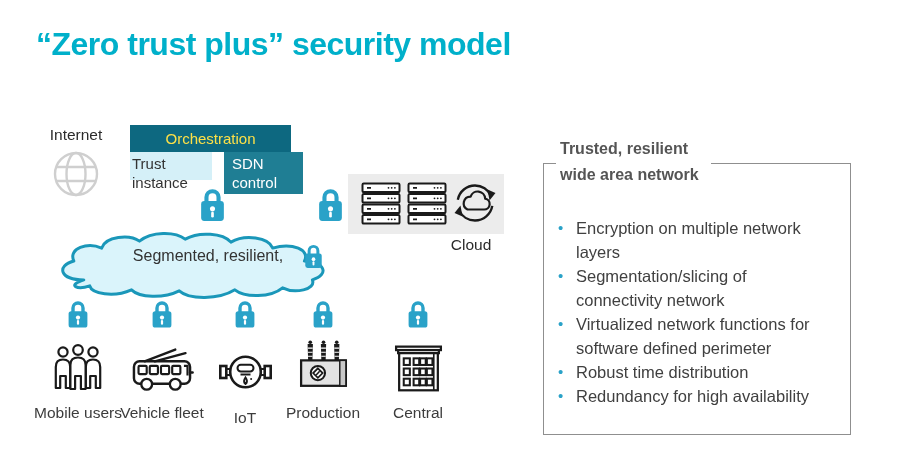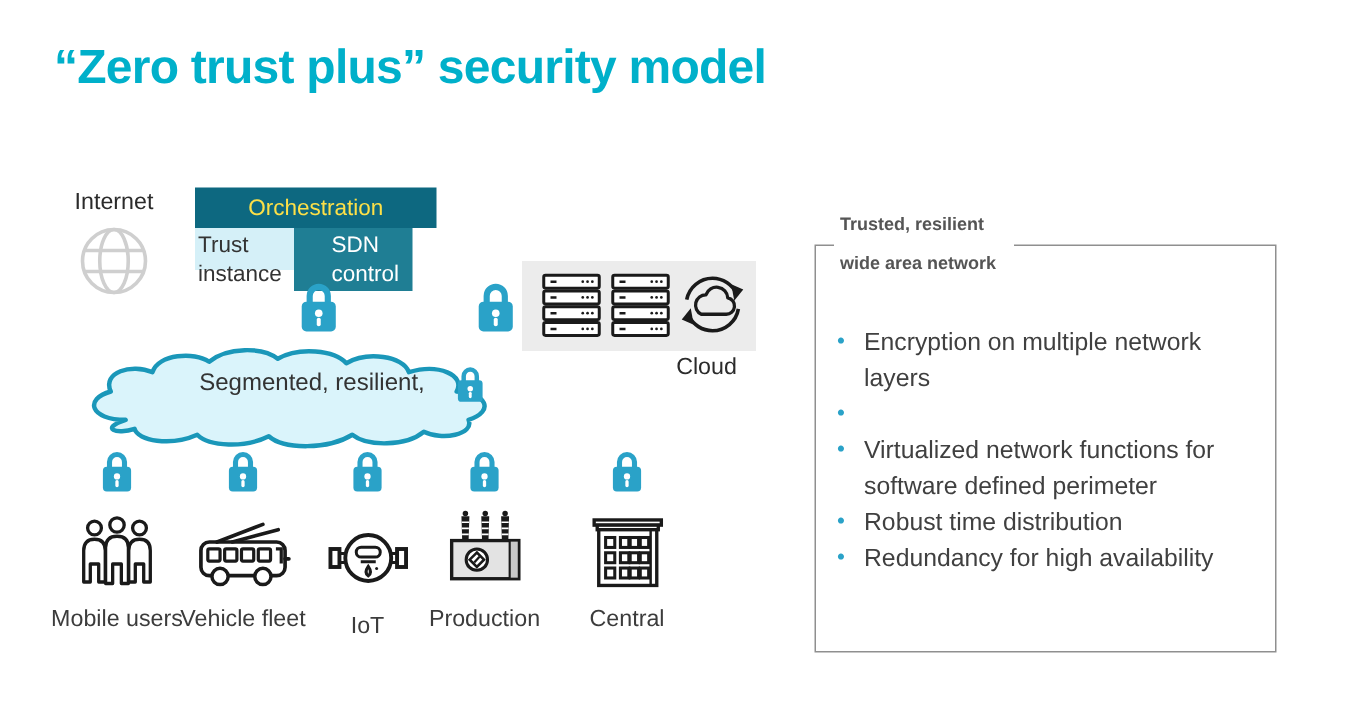--- a/index.html
+++ b/index.html
@@ -24,22 +24,22 @@
   .globe-wrap{left:52px;top:150px;}
   .orchestration-box{
     left:130px;top:125px;width:161px;height:27px;background:var(--orchestration-bg,#0d6880);
     color:#fde047;font-size:15px;display:flex;align-items:center;justify-content:center;
   }
   .trust-box{
     left:130px;top:152px;width:82px;height:28px;background:var(--trust-instance-bg,#d5f0f8);
     color:#333;font-size:15px;line-height:19px;padding:2px 0 0 2px;box-sizing:border-box;
   }
   .sdn-box{
-    left:196px;top:152px;width:79px;height:42px;background:var(--sdn-control-bg,#1f7e94);
-    color:#fff;font-size:15px;line-height:19px;padding:2px 0 0 25px;box-sizing:border-box;
+    left:224px;top:152px;width:79px;height:42px;background:var(--sdn-control-bg,#1f7e94);
+    color:#fff;font-size:15px;line-height:19px;padding:2px 0 0 8px;box-sizing:border-box;
   }
   
   .clock-box{left:348px;top:122px;width:106px;height:48px;background:var(--clock-box-bg,#c9ecf8);}
   .clocksync-wrap{position:absolute;left:9px;top:5px;}
   .isotope{position:absolute;left:53px;top:9px;color:#1c2430;white-space:nowrap;}
   .isotope sup{font-size:13px;vertical-align:10px;letter-spacing:0px;}
   .isotope .symbol{font-size:23px;}
   .servers-box{left:348px;top:174px;width:156px;height:60px;background:var(--servers-box-bg,#ececec);}
   .server1{position:absolute;left:13px;top:8px;}
   .server2{position:absolute;left:59px;top:8px;}
@@ -57,21 +57,21 @@
   .endpoint-label{margin-top:7px;font-size:15.5px;line-height:19px;color:#3c3c3c;text-align:center;}
   .endpoint:nth-of-type(1) .endpoint-label,
   .endpoint:nth-of-type(2) .endpoint-label{width:62px;}
   
   .panel-box{
     left:543px;top:163px;width:308px;height:272px;
     border:1.5px solid var(--panel-border,#8f8f8f);box-sizing:border-box;
   }
   .panel-heading{
     position:absolute;left:556px;top:136px;background:#fff;
-    padding:0 12px 3px 4px;font-size:12px;line-height:26px;font-weight:bold;
+    padding:0 12px 3px 4px;font-size:16px;line-height:26px;font-weight:bold;
     color:var(--heading-text,#555);
   }
   .bullets{position:absolute;left:558px;top:216px;width:280px;list-style:none;margin:0;padding:0;}
   .bullets li{display:flex;margin:0;}
   .bullet-dot{width:18px;flex:none;color:var(--lock,#2aa2c8);font-size:15px;line-height:24px;}
   .bullet-text{width:238px;font-size:16.5px;line-height:24px;color:var(--body-text,#404040);}
 </style>
 </head>
 <body>
 
@@ -368,20 +368,21 @@
     <span>Trusted, resilient</span><br>
     <span>wide area network</span>
   </div>
   <ul class="bullets">
     <li>
       <span class="bullet-dot">•</span>
       <span class="bullet-text">Encryption on multiple network layers</span>
     </li>
     <li>
       <span class="bullet-dot">•</span>
+      <span class="bullet-text">Segmentation/slicing of connectivity network</span>
     </li>
     <li>
       <span class="bullet-dot">•</span>
       <span class="bullet-text">Virtualized network functions for software defined perimeter</span>
     </li>
     <li>
       <span class="bullet-dot">•</span>
       <span class="bullet-text">Robust time distribution</span>
     </li>
     <li>

